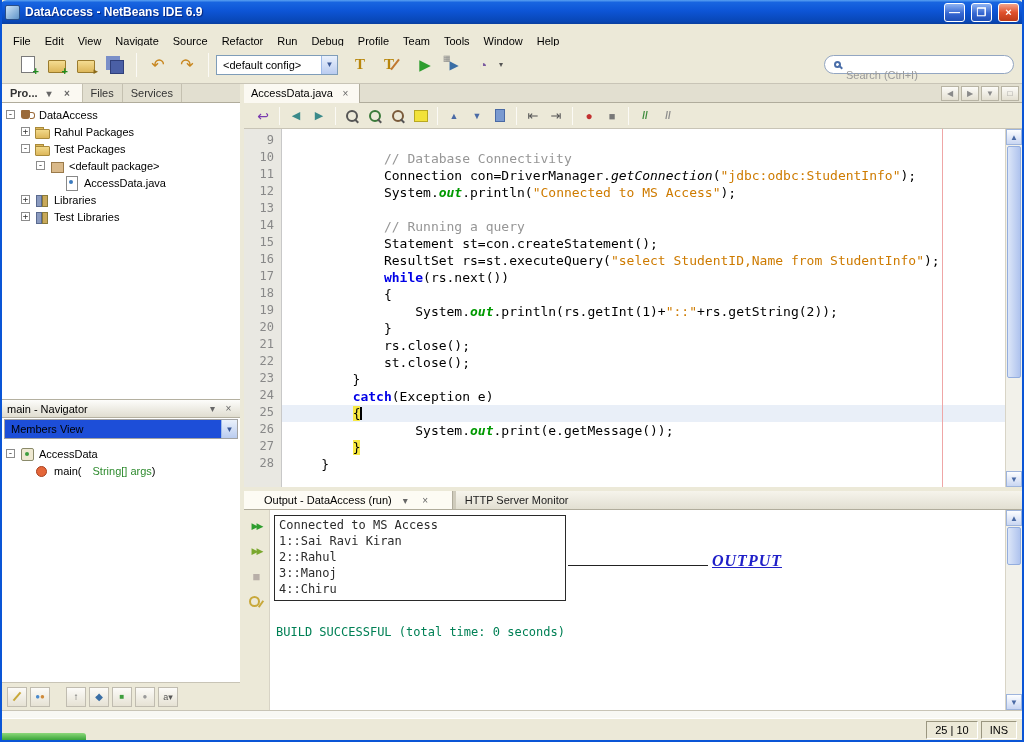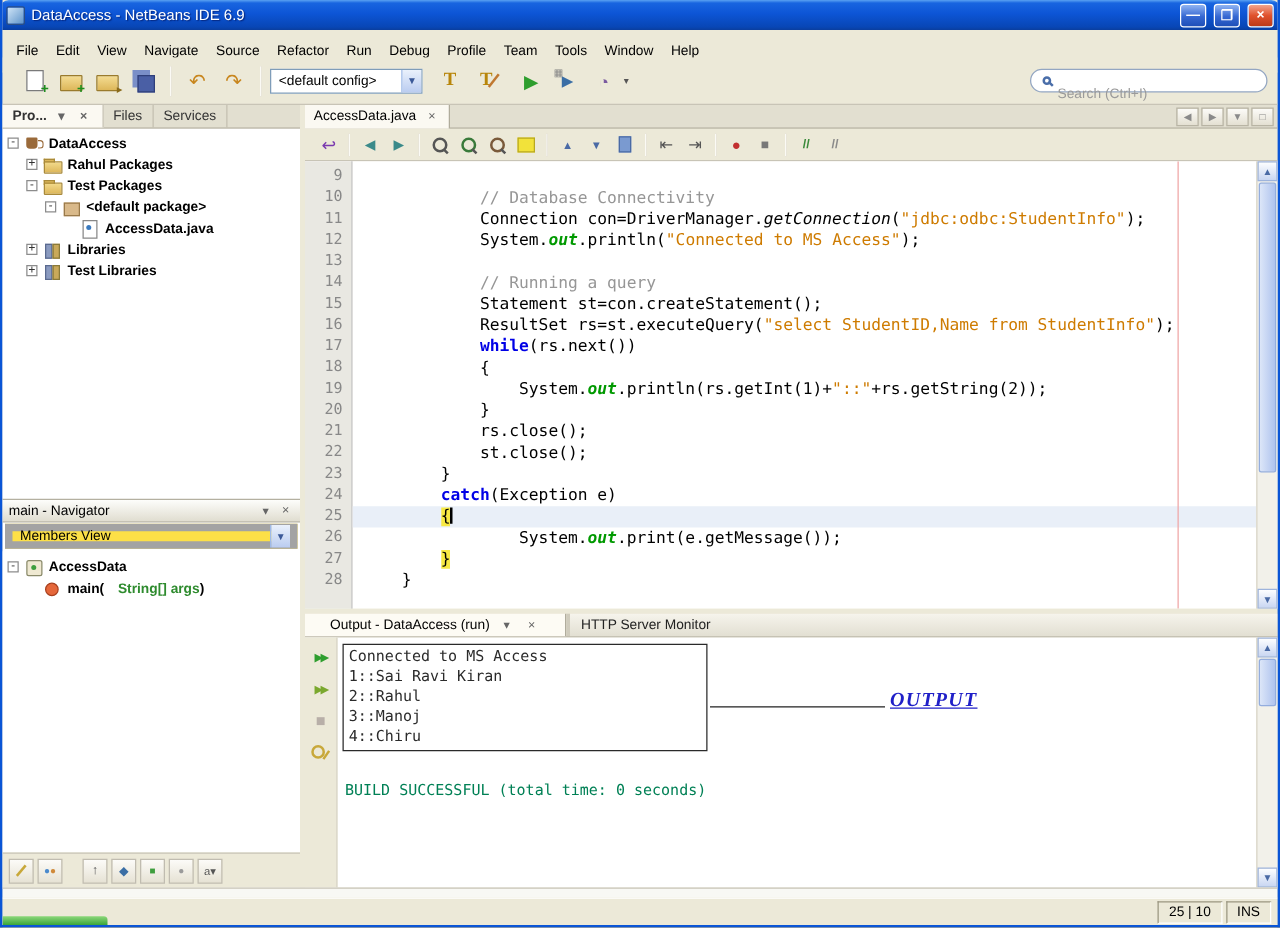--- a/index.html
+++ b/index.html
@@ -6,21 +6,21 @@
   html,body { background:#777; }
   body { font-family:"Liberation Sans",sans-serif; font-size:11px; color:#000; }
   .window { position:relative; width:1024px; height:742px; background:#ECE9D8;
             border:2px solid #0A55D6; border-top:none; overflow:hidden; }
 
   
   .titlebar { position:absolute; top:0; left:-2px; right:-2px; height:24px;
     background:linear-gradient(180deg,#5AA2F2 0%,#1865E0 10%,#0D55D6 45%,#0846B5 90%,#0A3E9E 100%);
     border-radius:7px 7px 0 0; display:flex; align-items:center; gap:5px; padding:0 5px; }
   .app-icon { width:15px; height:15px; background:linear-gradient(135deg,#CFE4F7,#5E93C9); border:1px solid #2A4E86; border-radius:2px; }
-  .title-text { flex:1; color:#fff; font-weight:normal; font-size:12px; text-shadow:1px 1px 1px #05247A; white-space:nowrap; overflow:hidden; }
+  .title-text { flex:1; color:#fff; font-weight:bold; font-size:12px; text-shadow:1px 1px 1px #05247A; white-space:nowrap; overflow:hidden; }
   .tb-btn { width:21px; height:19px; border:1px solid #fff; border-radius:3px; color:#fff;
     display:flex; align-items:center; justify-content:center; font-size:11px; font-weight:bold;
     background:linear-gradient(180deg,#8FB3F2,#3567D2 55%,#1E4FB8); margin-left:1px; }
   .tb-btn.close { background:linear-gradient(180deg,#F2A48C,#E0512D 50%,#BC3A18); }
 
   
   .menubar { position:absolute; top:24px; left:0; right:0; height:34px; background:#ECE9D8;
     border-bottom:1px solid #D8D4C6; display:flex; align-items:center; padding-left:4px; }
   .menu-item { padding:3px 7px; cursor:default; }
   .toolbar { position:absolute; top:46px; left:0; right:0; height:38px; background:#ECE9D8;
@@ -69,42 +69,42 @@
   .ltab { padding:2px 8px; border-right:1px solid #C4C0B0; color:#333; display:flex; gap:5px; align-items:center; }
   .ltab.active { background:#FBF9F2; font-weight:bold; }
   .hbtn { width:13px; height:13px; display:flex; align-items:center; justify-content:center; color:#666; font-size:10px; }
 
   .projects { position:absolute; top:19px; left:0; right:0; height:296px; background:#fff; overflow:hidden; padding-top:3px; }
   .tree-row { display:flex; align-items:center; height:17px; white-space:nowrap; }
   .expander { width:9px; height:9px; border:1px solid #8C8C8C; background:#fff; font-size:9px; line-height:7px;
     text-align:center; color:#333; margin-right:4px; flex:none; font-family:"DejaVu Sans Mono",monospace; }
   .expander.none { border:none; background:none; }
   .ticon { width:16px; height:15px; margin-right:4px; position:relative; flex:none; }
-  .tlabel { font-size:11px;font-weight:bold; }
+  .tlabel { font-size:11px; }
   .ts-p { color:#000; } .ts-g { color:#2E8B2E;padding-left:11px; }
 
   .i-project::before { content:""; position:absolute; left:2px; top:3px; width:9px; height:9px; background:#9A6A3A; border-radius:1px 1px 3px 3px; }
   .i-project::after { content:""; position:absolute; left:11px; top:5px; width:4px; height:5px; border:1px solid #9A6A3A; border-left:none; border-radius:0 3px 3px 0; }
   .i-folder::before { content:""; position:absolute; left:1px; top:3px; width:7px; height:3px; background:#DDB75A; border:1px solid #A98A3A; border-bottom:none; }
   .i-folder::after { content:""; position:absolute; left:1px; top:5px; width:13px; height:8px; background:linear-gradient(#F2D98A,#DDB75A); border:1px solid #A98A3A; border-radius:1px; }
   .i-package::before { content:""; position:absolute; left:2px; top:4px; width:11px; height:9px; background:#D9B98A; border:1px solid #9A7A4A; }
   .i-java-file::before { content:""; position:absolute; left:2px; top:1px; width:10px; height:13px; background:#fff; border:1px solid #888; }
   .i-java-file::after { content:""; position:absolute; left:5px; top:5px; width:4px; height:4px; background:#3A7ABF; border-radius:50%; }
   .i-libraries::before { content:""; position:absolute; left:2px; top:3px; width:4px; height:10px; background:#8A9ABF; border:1px solid #5A6A8F; }
   .i-libraries::after { content:""; position:absolute; left:8px; top:3px; width:4px; height:10px; background:#C9A95A; border:1px solid #8A7A3A; }
   .i-class::before { content:""; position:absolute; left:2px; top:2px; width:11px; height:11px; background:#EFE9D2; border:1px solid #8A8A6A; border-radius:2px; }
   .i-class::after { content:""; position:absolute; left:6px; top:6px; width:4px; height:4px; background:#3E9E3E; border-radius:50%; }
   .i-method::before { content:""; position:absolute; left:2px; top:3px; width:9px; height:9px; background:#E5673A; border:1px solid #A8401E; border-radius:50%; }
 
   .nav-header { position:absolute; top:315px; left:0; right:0; height:19px;
     background:linear-gradient(#FDFDFB,#E0DDD0); border-top:1px solid #B4B0A0; border-bottom:1px solid #B4B0A0;
     display:flex; align-items:center; gap:3px; padding:0 5px; }
   .nav-title { flex:1; }
-  .members-combo { position:absolute; top:335px; left:2px; right:2px; height:20px; background:#fde047;
-    border:6px solid #a3a3a3; display:flex; align-items:center; padding-left:6px; }
+  .members-combo { position:absolute; top:335px; left:2px; right:2px; height:20px; background:#1d4ed8;
+    border:1px solid #a3a3a3; display:flex; align-items:center; padding-left:6px; }
   .navigator { position:absolute; top:357px; left:0; right:0; bottom:28px; background:#fff; padding-top:4px; }
   .nav-filters { position:absolute; bottom:0; left:0; right:0; height:28px; background:#ECE9D8;
     border-top:1px solid #C8C4B6; display:flex; align-items:center; gap:3px; padding:0 5px; }
   .fgap { width:10px; }
   .fbtn { width:20px; height:20px; border:1px solid #C0BCB0; background:linear-gradient(#FCFBF8,#E6E2D4);
     display:flex; align-items:center; justify-content:center; position:relative; font-size:10px; color:#666; }
   .i-edit-pencil::before { content:""; width:2px; height:11px; background:#C8A83A; transform:rotate(40deg); display:block; }
   .i-palette::before { content:"●"; color:#4A8ACD; font-size:8px; } .i-palette::after { content:"●"; color:#D08A3A; font-size:8px; }
   .i-show-inherited::before { content:"↑"; color:#555; }
   .i-show-fields::before { content:"◆"; color:#3A6EA5; }

